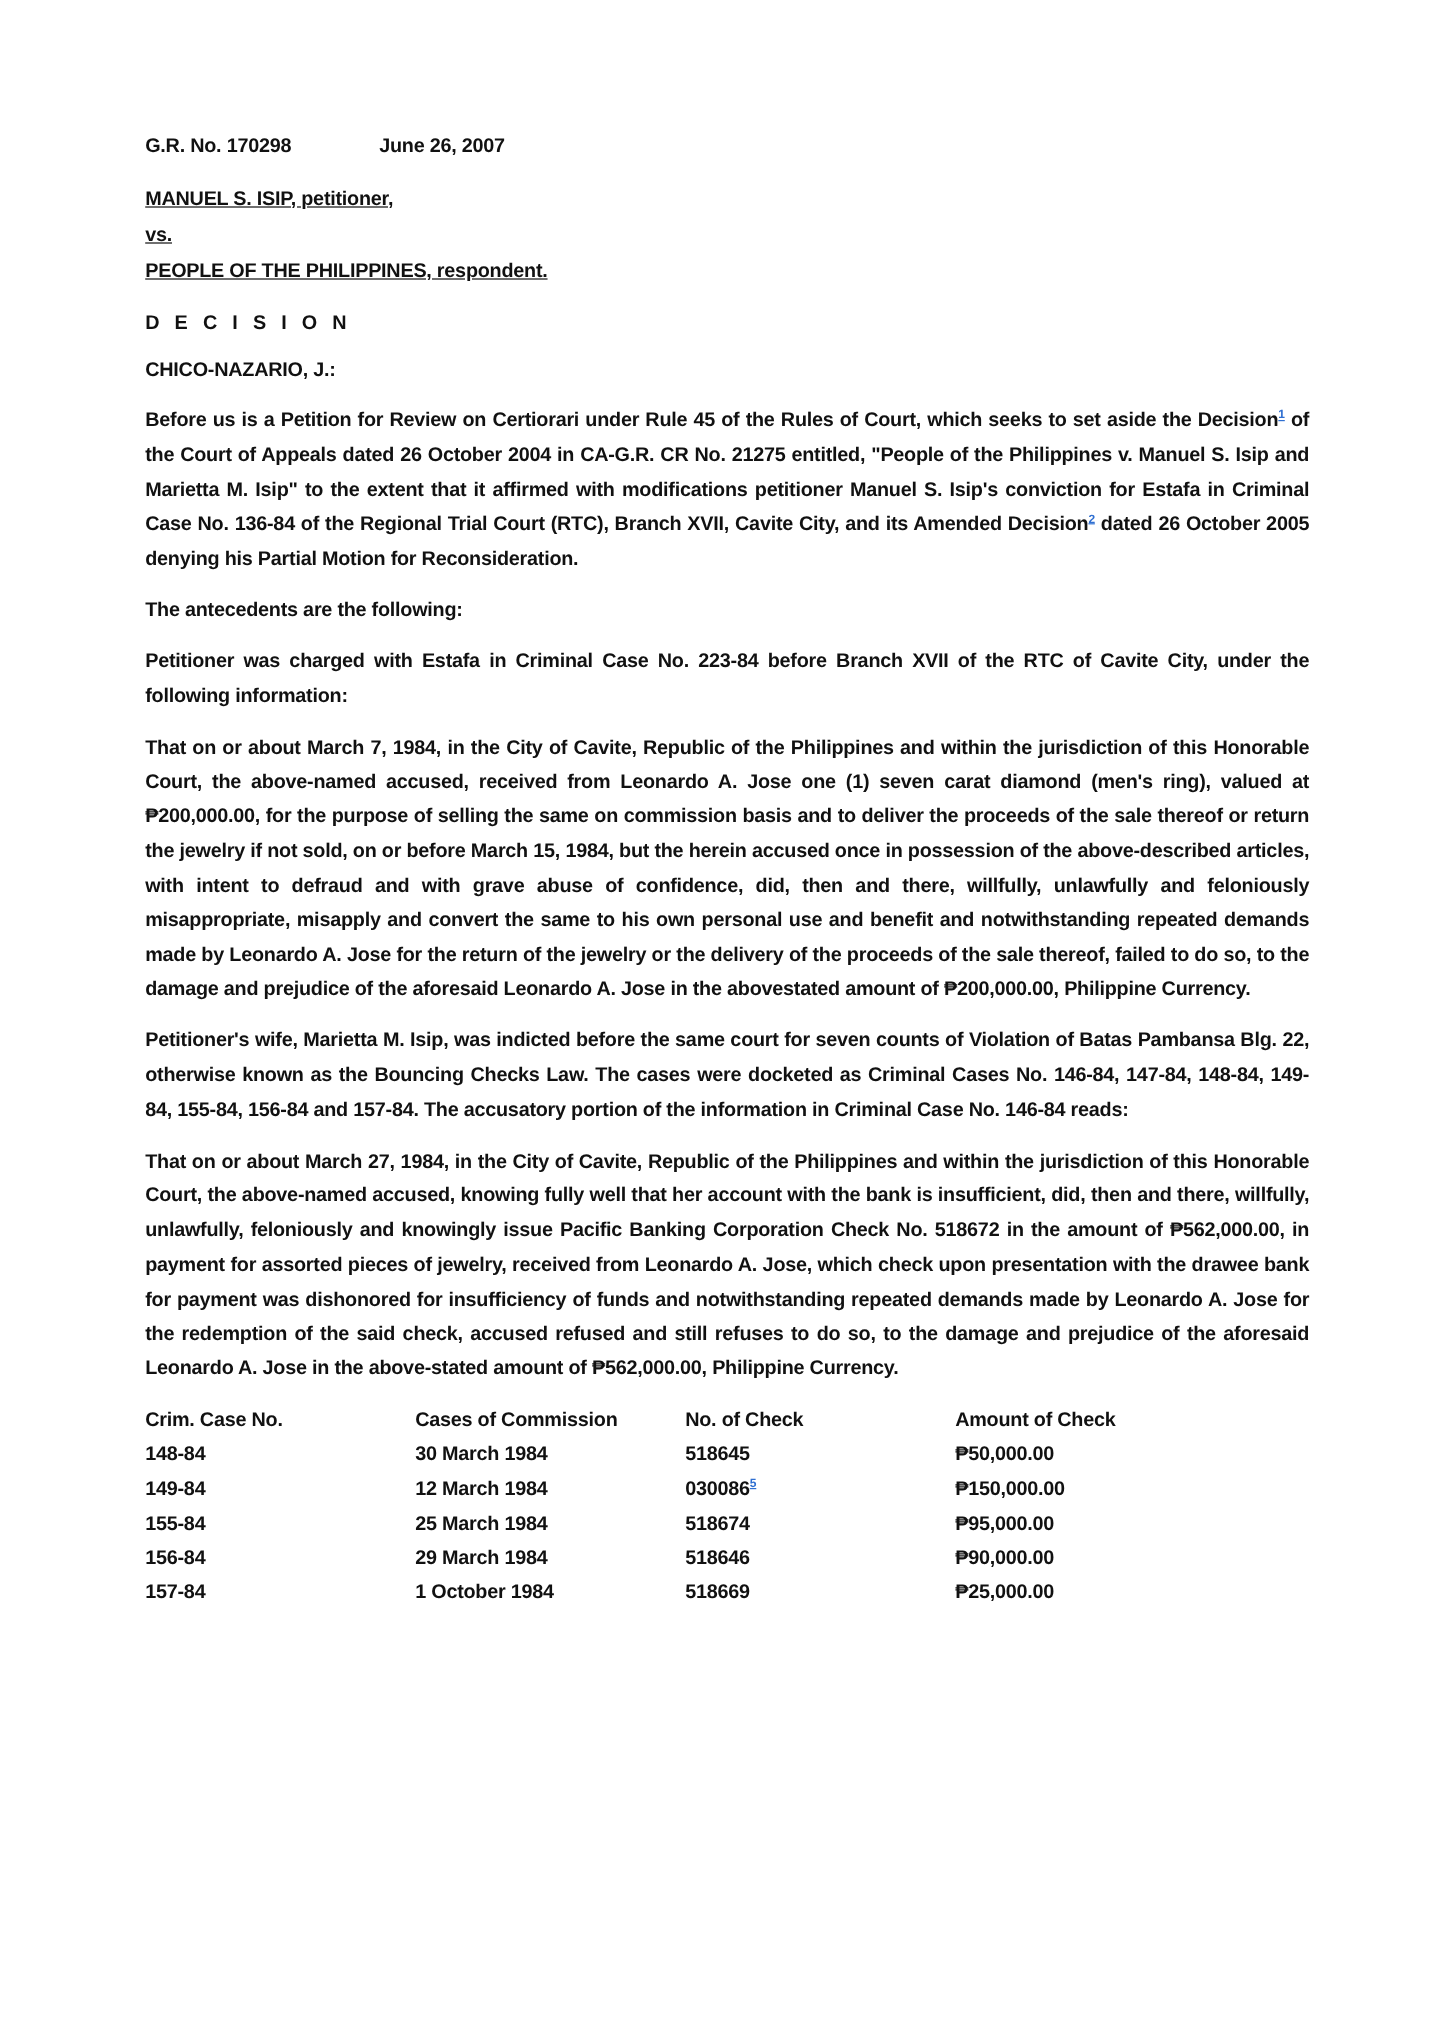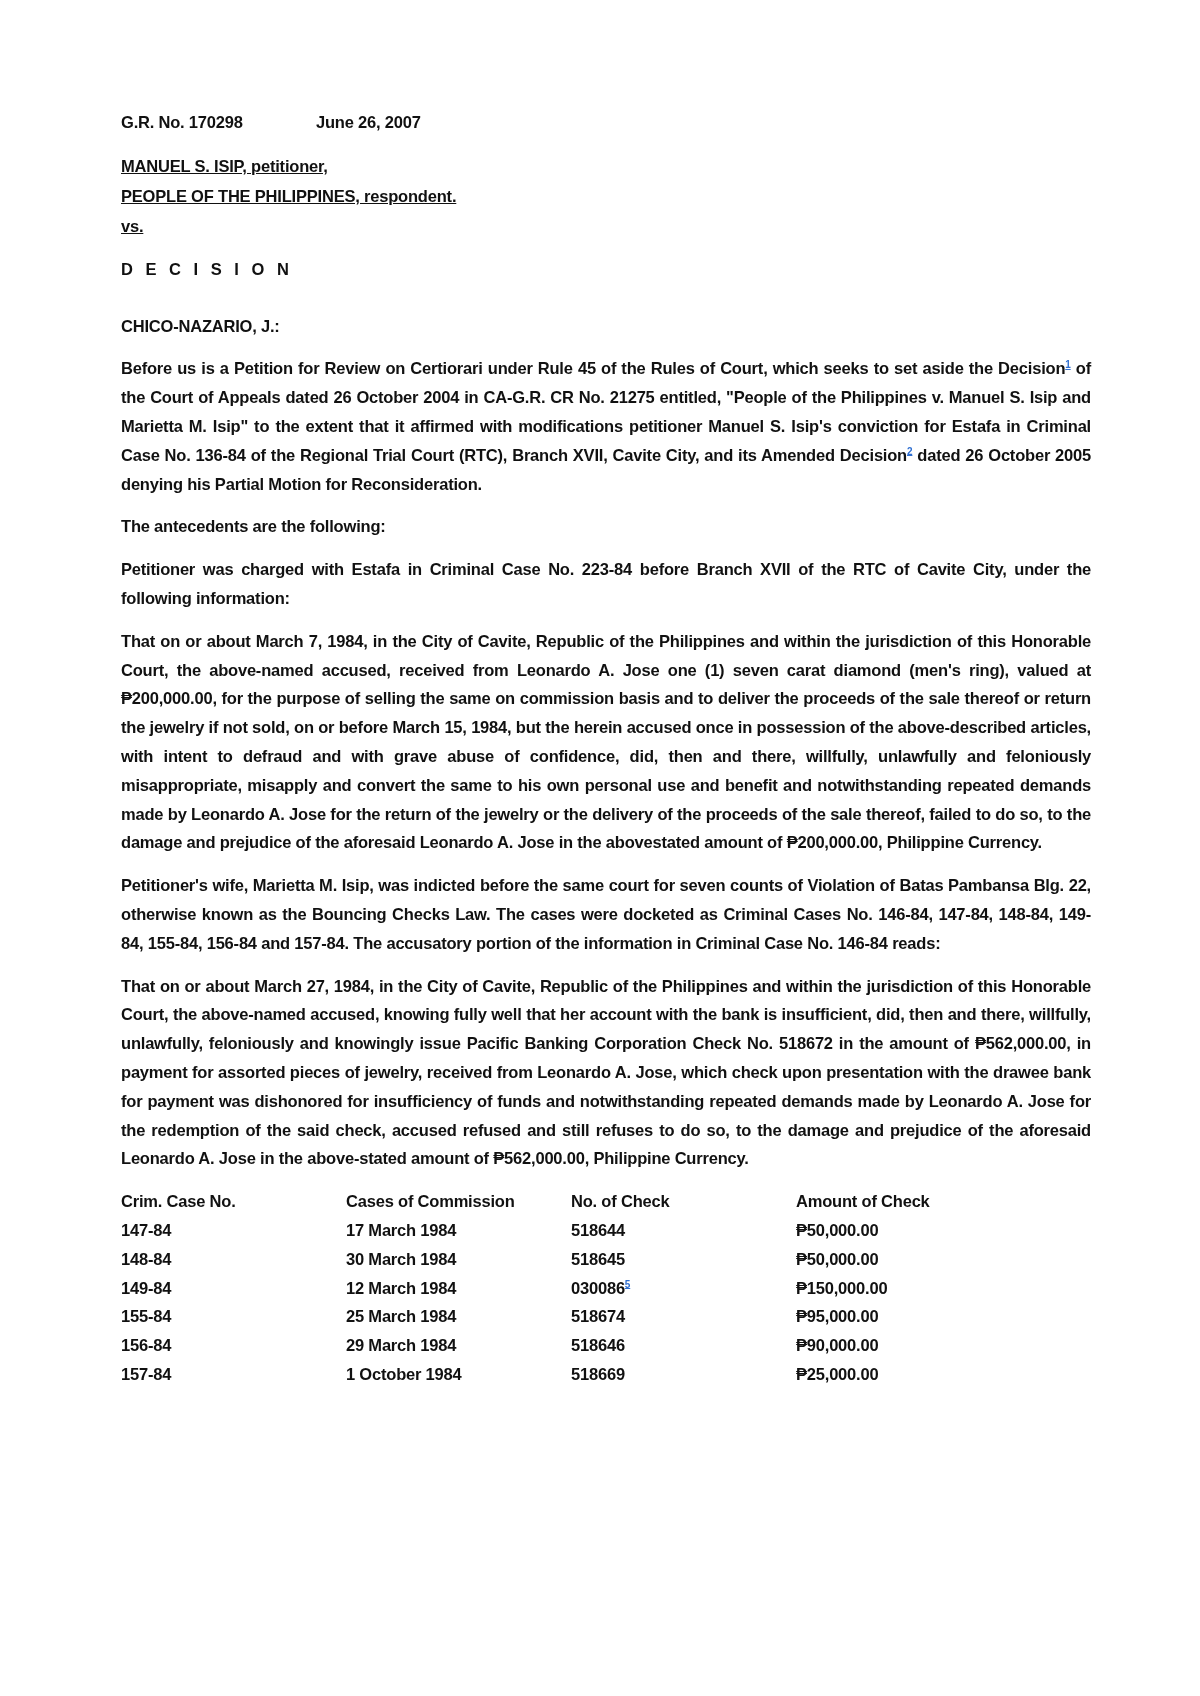--- a/index.html
+++ b/index.html
@@ -12,43 +12,43 @@
     position: absolute; left: 121px; top: 108px; width: 970px;
     font-size: 16.5px; line-height: 28.8px;
     font-weight: bold; letter-spacing: -0.2px;
   }
   .p { margin: 0 0 14px 0; text-align: justify; }
   .line { display: block; margin: 0; }
   .hdr-row { display: flex; margin-bottom: 14px; }
   .hdr-row .gr { width: 195px; }
   .caption-block { margin-bottom: 14px; }
   .caption-block .line { line-height: 30px; text-decoration: underline; }
-  .decision { letter-spacing: 4px; margin-bottom: 28px; }
+  .decision { letter-spacing: 4px; margin-bottom: 10px; }
   sup.fn { color: #2f6fd1; font-size: 10px; line-height: 0; text-decoration: underline; vertical-align: super; }
   table.cases { border-collapse: collapse; margin-top: 4px; font-weight: bold; }
   table.cases td { padding: 0; height: 28.8px; vertical-align: top; }
   table.cases td.c1 { width: 225px; margin-left: 48px; }
   table.cases td.c2 { width: 225px; }
   table.cases td.c3 { width: 225px; }
   table.cases td.c4 { width: 220px; }
 </style>
 </head>
 <body>
 
 <div class="page">
 
   <div class="hdr-row">
     <span class="gr">G.R. No. 170298</span>
     <span>June 26, 2007</span>
   </div>
 
   <div class="caption-block">
     <span class="line">MANUEL S. ISIP, petitioner,</span>
+    <span class="line">vs.</span>
     <span class="line">PEOPLE OF THE PHILIPPINES, respondent.</span>
-    <span class="line">vs.</span>
   </div>
 
   <div class="decision">D E C I S I O N</div>
 
   <p class="p">CHICO-NAZARIO, J.:</p>
 
   <p class="p"><span>Before us is a Petition for Review on Certiorari under Rule 45 of the Rules of Court, which seeks to set aside the Decision</span><sup class="fn">1</sup><span> of the Court of Appeals dated 26 October 2004 in CA-G.R. CR No. 21275 entitled, "People of the Philippines v. Manuel S. Isip and Marietta M. Isip" to the extent that it affirmed with modifications petitioner Manuel S. Isip's conviction for Estafa in Criminal Case No. 136-84 of the Regional Trial Court (RTC), Branch XVII, Cavite City, and its Amended Decision</span><sup class="fn">2</sup><span> dated 26 October 2005 denying his Partial Motion for Reconsideration.</span></p>
 
   <p class="p">The antecedents are the following:</p>
 
@@ -61,26 +61,20 @@
   <p class="p">That on or about March 27, 1984, in the City of Cavite, Republic of the Philippines and within the jurisdiction of this Honorable Court, the above-named accused, knowing fully well that her account with the bank is insufficient, did, then and there, willfully, unlawfully, feloniously and knowingly issue Pacific Banking Corporation Check No. 518672 in the amount of ₱562,000.00, in payment for assorted pieces of jewelry, received from Leonardo A. Jose, which check upon presentation with the drawee bank for payment was dishonored for insufficiency of funds and notwithstanding repeated demands made by Leonardo A. Jose for the redemption of the said check, accused refused and still refuses to do so, to the damage and prejudice of the aforesaid Leonardo A. Jose in the above-stated amount of ₱562,000.00, Philippine Currency.</p>
 
 
   <table class="cases">
     <tbody>
         <tr>
       <td class="c1">Crim. Case No.</td>
       <td class="c2">Cases of Commission</td>
       <td class="c3">No. of Check</td>
       <td class="c4">Amount of Check</td>
-    </tr>
-    <tr>
-      <td>147-84</td>
-      <td>17 March 1984</td>
-      <td>518644</td>
-      <td>₱50,000.00</td>
     </tr>
     <tr>
       <td>148-84</td>
       <td>30 March 1984</td>
       <td>518645</td>
       <td>₱50,000.00</td>
     </tr>
     <tr>
       <td>149-84</td>
       <td>12 March 1984</td>

